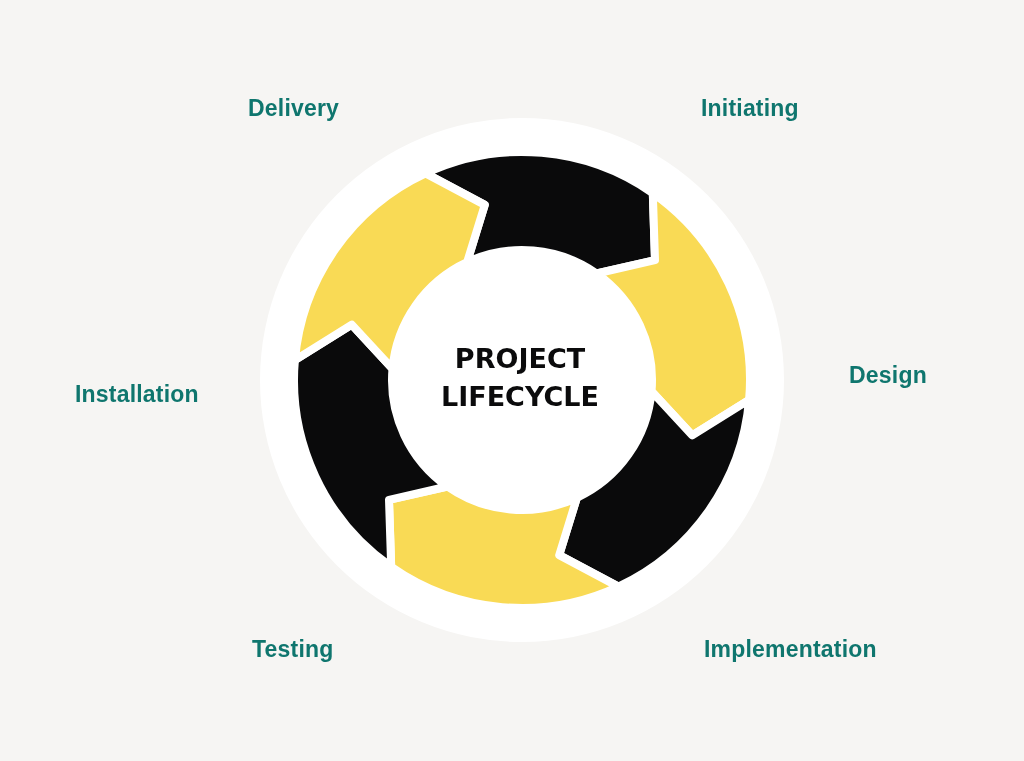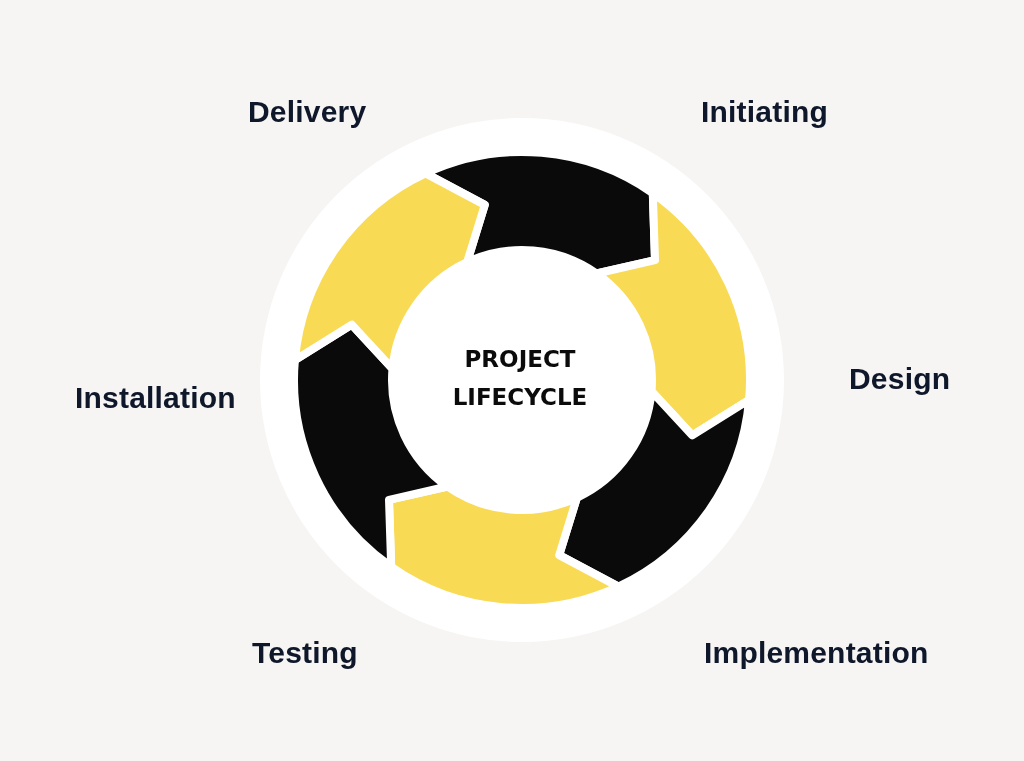--- a/index.html
+++ b/index.html
@@ -7,32 +7,32 @@
     width: 1024px; height: 761px;
     background: #f6f5f3;
     position: relative;
     overflow: hidden;
     font-family: "Liberation Sans", "DejaVu Sans", sans-serif;
   }
   .diagram { position: absolute; left: 0; top: 0; width: 1024px; height: 761px; }
   .label {
     position: absolute;
     font-weight: 700;
-    font-size: 30px;
-    color: #0f172a;
+    font-size: 23px;
+    color: #0f766e;
     white-space: nowrap;
     letter-spacing: 0.2px;
   }
   .center-title {
     position: absolute;
     left: 420px; top: 340px; width: 200px;
     text-align: center;
     font-family: "DejaVu Sans", "Liberation Sans", sans-serif;
     font-weight: 700;
-    font-size: 23px;
+    font-size: 27px;
     line-height: 38px;
     color: #0b0b0c;
   }
 </style>
 </head>
 <body>
 
 <div class="diagram">
   <svg width="1024" height="761" viewBox="0 0 1024 761">
     <circle cx="522" cy="380" r="262" fill="#ffffff"></circle>

